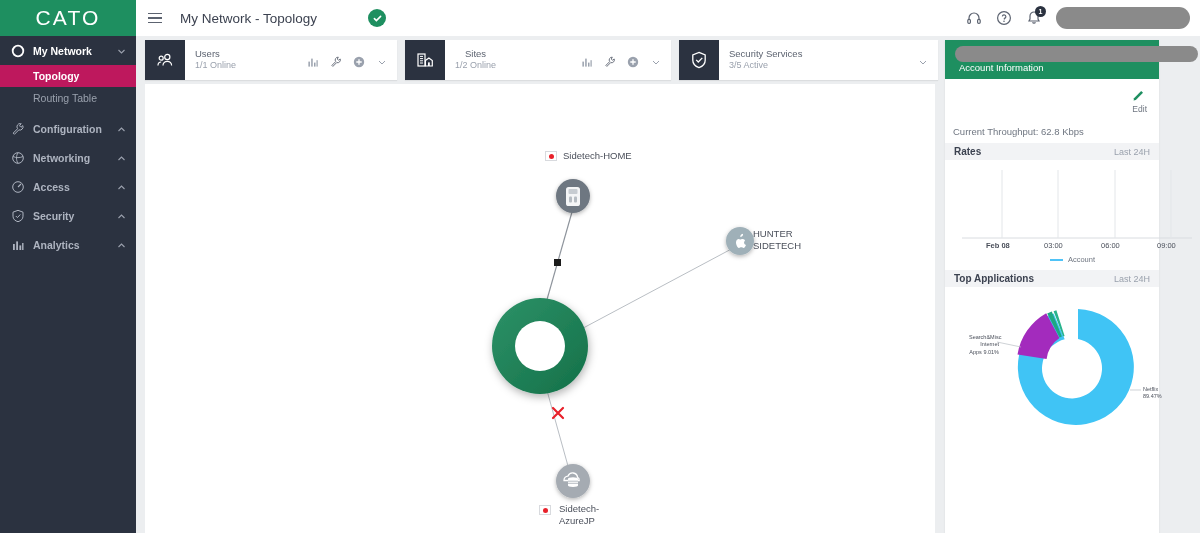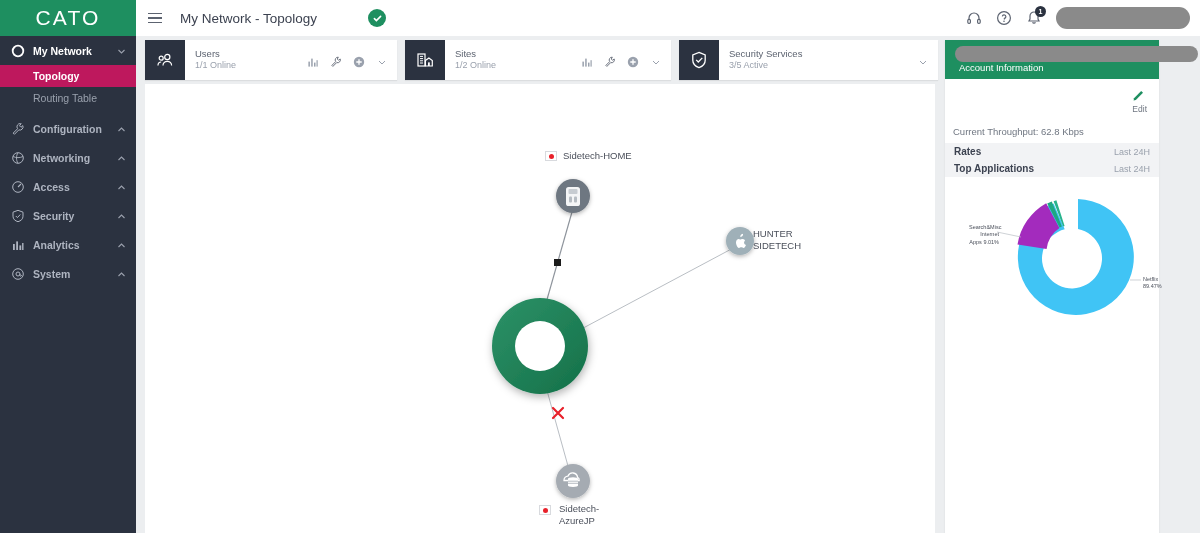--- a/index.html
+++ b/index.html
@@ -77,21 +77,21 @@
   .card-ico-box {
     width: 40px; height: 40px; background: #2b3240;
     display: flex; align-items: center; justify-content: center; flex: 0 0 40px;
   }
   .card-txt { padding-left: 10px; line-height: 1.25; }
   .card-title { font-size: 9.5px; color: #5c6370; }
   .card-sub { font-size: 9px; color: #9aa1ad; }
   .card-actions { margin-left: auto; display: flex; align-items: center; gap: 11px; padding-right: 9px; }
   .cact { width: 12px; height: 12px; cursor: pointer; display: block; }
   .card-users { width: 252px; }
-  .card-sites { width: 266px; }
+  .card-sites { width: 266px; text-align: center; }
   .card-sec { width: 259px; }
 
   
   .canvas {
     position: absolute; left: 145px; top: 84px; width: 790px; height: 449px;
     background: #ffffff; overflow: hidden;
   }
   .node-label {
     position: absolute; font-size: 9.5px; color: #4a4f5a; white-space: nowrap;
   }
@@ -230,35 +230,20 @@
           </svg>
       </span>
       <span class="nav-label">Analytics</span>
       <span class="chev">
         <svg viewBox="0 0 9 9">
             <path d="M1.5 6 L4.5 3 L7.5 6" fill="none" stroke="#aeb4c0" stroke-width="1.1"></path>
           </svg>
       </span>
     </div>
 
-    <div class="nav-item">
-      <span class="nav-ico">
-        <svg viewBox="0 0 14 14">
-            <circle cx="7" cy="7" r="5.3" fill="none" stroke="#aeb4c0" stroke-width="1"></circle>
-            <circle cx="7" cy="7" r="2" fill="none" stroke="#aeb4c0" stroke-width="1"></circle>
-            <path d="M9 7v1.6c0 .9 1.5.9 1.5-.6" fill="none" stroke="#aeb4c0" stroke-width="1"></path>
-          </svg>
-      </span>
-      <span class="nav-label">System</span>
-      <span class="chev">
-        <svg viewBox="0 0 9 9">
-            <path d="M1.5 6 L4.5 3 L7.5 6" fill="none" stroke="#aeb4c0" stroke-width="1.1"></path>
-          </svg>
-      </span>
-    </div>
   </div>
 
   <div class="header">
     <div class="hamburger">
         <i></i>
         <i></i>
         <i></i>
       </div>
     <div class="page-title">My Network - Topology</div>
     <div class="check-badge">
@@ -479,20 +464,37 @@
       </span>
       <span class="edit-lbl">Edit</span>
     </div>
 
     <div class="throughput">Current Throughput: 62.8 Kbps</div>
 
     <div class="sect-head">
       <span class="sect-title">Rates</span>
       <span class="sect-when">Last 24H</span>
     </div>
+    <div class="chart-box" style="height:110px">
+      <svg width="255" height="90" style="position:absolute;left:0;top:0">
+        <line x1="17" y1="78" x2="247" y2="78" stroke="#d9dce0" stroke-width="1"></line>
+        <line x1="57" y1="10" x2="57" y2="78" stroke="#e3e6e9" stroke-width="1"></line>
+        <line x1="113" y1="10" x2="113" y2="78" stroke="#e3e6e9" stroke-width="1"></line>
+        <line x1="170" y1="10" x2="170" y2="78" stroke="#e3e6e9" stroke-width="1"></line>
+        <line x1="226" y1="10" x2="226" y2="78" stroke="#e3e6e9" stroke-width="1"></line>
+      </svg>
+      <span class="tick-lbl" style="left:41px;top:81px;font-weight:bold">Feb 08</span>
+      <span class="tick-lbl" style="left:99px;top:81px">03:00</span>
+      <span class="tick-lbl" style="left:156px;top:81px">06:00</span>
+      <span class="tick-lbl" style="left:212px;top:81px">09:00</span>
+      <div class="legend-row" style="position:absolute;left:0;top:93px;width:255px">
+        <span class="legend-line"></span>
+        <span class="legend-txt">Account</span>
+      </div>
+    </div>
 
     <div class="sect-head">
       <span class="sect-title">Top Applications</span>
       <span class="sect-when">Last 24H</span>
     </div>
     <div class="chart-box" style="height:165px">
       <svg width="255" height="160" style="position:absolute;left:0;top:0">
 
         <path d="M133 22 A 58 58 0 1 1 108.6 26.4 L 119.7 52.3 A 30 30 0 1 0 133 52 Z" fill="#40c4f5"></path>
 

